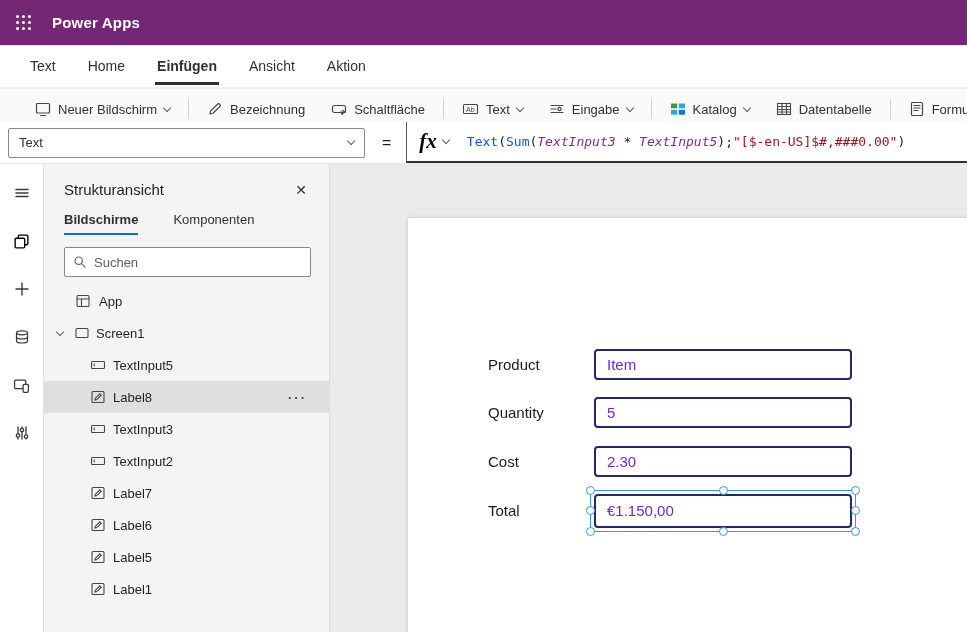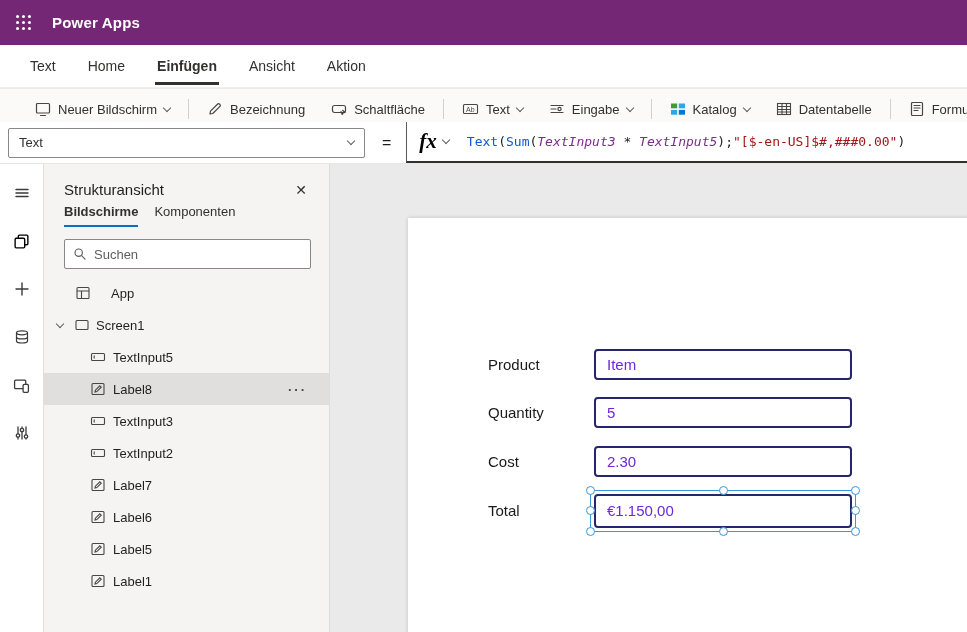--- a/index.html
+++ b/index.html
@@ -62,35 +62,35 @@
     color:#3b3a39; }
   .rail-btn.active { color:#000; }
 
   
   .structure-panel { position:absolute; top:164px; bottom:0; left:44px; width:286px;
     background:#f5f4f3; border-right:1px solid #dedcda; overflow:hidden; }
   .panel-header { display:flex; align-items:center; justify-content:space-between;
     padding:17px 22px 0 20px; }
   .panel-title { font-size:15px; font-weight:400; color:#201f1e; }
   .close-btn { font-size:14px; color:#323130; line-height:1; }
-  .panel-tabs { display:flex; gap:16px; padding:0 20px; margin-top:6px; }
+  .panel-tabs { display:flex; gap:35px; padding:0 20px; margin-top:14px; }
   .panel-tab { font-size:13px; padding-bottom:6px; color:#323130; cursor:pointer; }
   .panel-tab.active { font-weight:700; border-bottom:2px solid #106ebe; }
   .search-box { margin:12px 18px 8px 20px; height:30px; background:#fff;
     border:1px solid #8a8886; border-radius:2px; display:flex; align-items:center;
     padding:0 8px; gap:7px; color:#605e5c; }
   .search-box input { border:none; outline:none; flex:1; font-size:13px; font-family:inherit;
     background:transparent; color:#323130; }
   .search-box input::placeholder { color:#605e5c; }
 
   .tree { margin-top:8px; }
   .tree-row { height:32px; display:flex; align-items:center; font-size:13px; cursor:pointer;
     color:#201f1e; }
   .tree-row .ticon { display:flex; align-items:center; color:#484644; }
-  .tree-row.app-row { padding-left:31px; gap:20px; }
+  .tree-row.app-row { padding-left:31px; gap:8px; }
   .tree-row.screen-row { padding-left:13px; gap:6px; }
   .tree-row.child { padding-left:46px; gap:7px; }
   .tree-row.selected { background:#e1dfdd; }
   .chev-expand { width:6px; height:6px; border-right:1.3px solid #605e5c;
     border-bottom:1.3px solid #605e5c; transform:rotate(45deg); margin-right:5px; margin-top:-3px; }
   .more { margin-left:auto; margin-right:22px; letter-spacing:2px; font-weight:700;
     color:#484644; font-size:13px; }
 
   
   .canvas { position:absolute; top:164px; bottom:0; left:330px; right:0;

